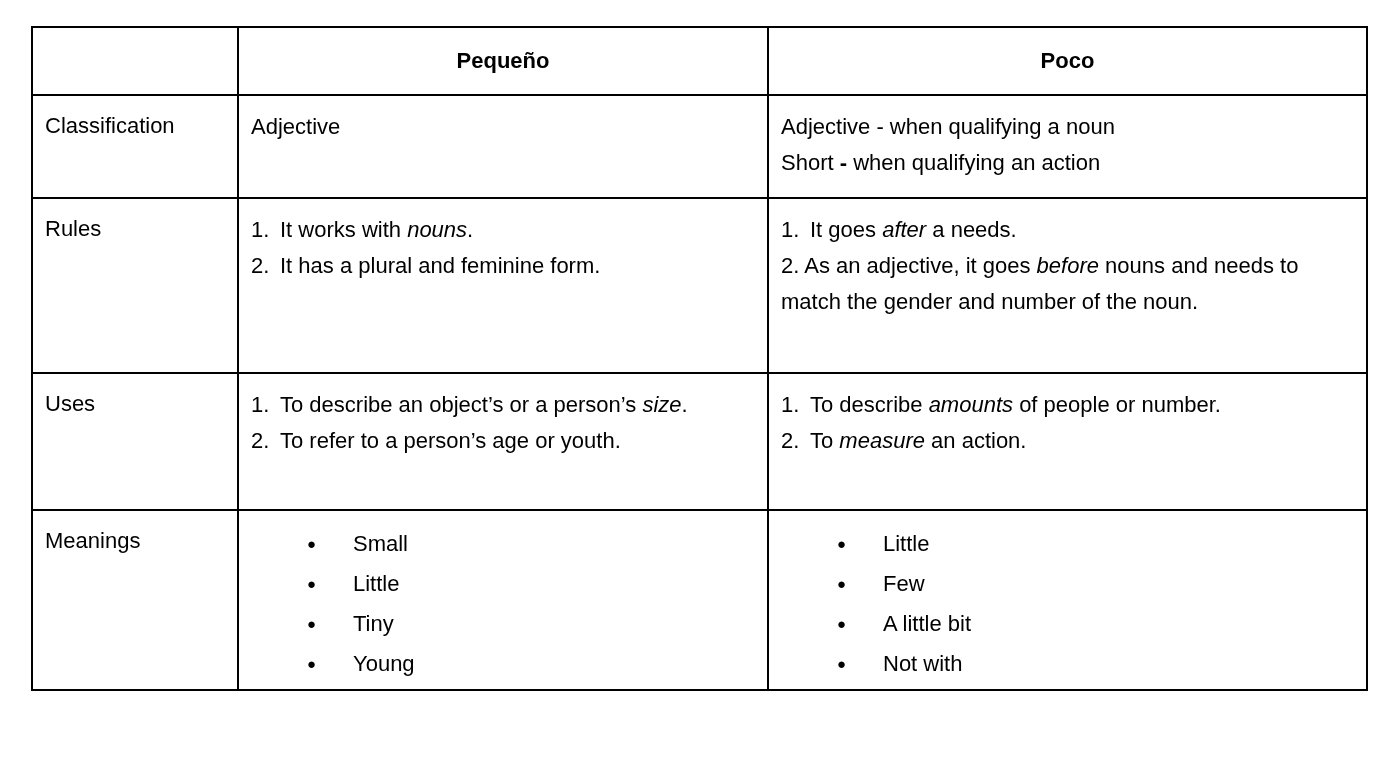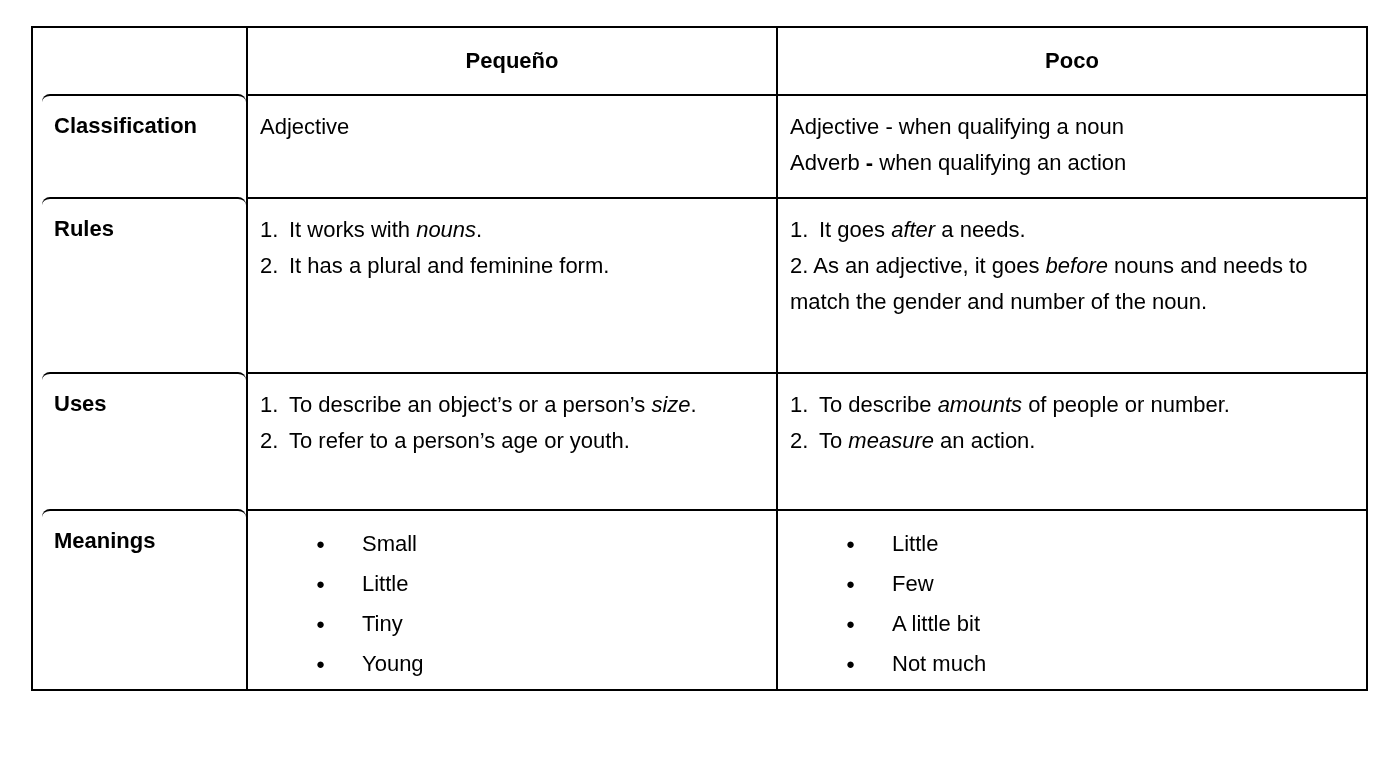--- a/index.html
+++ b/index.html
@@ -20,43 +20,41 @@
     position: absolute;
     left: 31px;
     top: 26px;
     width: 1337px;
     height: 665px;
     box-sizing: border-box;
     border: 2px solid #000000;
     display: grid;
     grid-template-columns: 204px 530px 1fr;
     grid-template-rows: 66px 103px 175px 137px 1fr;
-    padding-left: 9px;
   }
   .cell {
     box-sizing: border-box;
     border-left: 2px solid #000000;
     border-top: 2px solid #000000;
     padding: 13px 14px 10px 12px;
     overflow: hidden;
     font-size: 22px;
   }
   .cell.c0 { border-left: none; }
   .cell.r0 { border-top: none; }
   .hcell {
     display: flex;
     align-items: center;
     justify-content: center;
     font-weight: bold;
     padding: 0 8px;
   }
   .label-cell {
-    font-weight: bold;
+    font-weight: normal;
     padding-top: 17px;
-    border-radius: 8px;
   }
   .line {
     font-size: 22px;
     line-height: 36px;
   }
   .line.num { display: flex; }
   .line.num .marker { flex: 0 0 29px; }
   .line.bullet {
     display: flex;
     padding-left: 56px;
@@ -78,21 +76,21 @@
     <div class="cell c0 r0 hcell"></div>
     <div class="cell c1 r0 hcell">Pequeño</div>
     <div class="cell c2 r0 hcell">Poco</div>
 
     <div class="cell c0 r1 label-cell">Classification</div>
     <div class="cell c1 r1">
         <div class="line p"><span>Adjective</span></div>
       </div>
     <div class="cell c2 r1">
         <div class="line p"><span>Adjective - when qualifying a noun</span></div>
-        <div class="line p"><span>Adverb </span><span class="b">-</span><span> when qualifying an action</span></div>
+        <div class="line p"><span>Short </span><span class="b">-</span><span> when qualifying an action</span></div>
       </div>
 
     <div class="cell c0 r2 label-cell">Rules</div>
     <div class="cell c1 r2">
         <div class="line num">
           <span class="marker">1.</span>
           <span class="body"><span>It works with </span><span class="i">nouns</span><span>.</span></span>
         </div>
         <div class="line num">
           <span class="marker">2.</span>
@@ -160,18 +158,18 @@
         <div class="line bullet">
           <span class="marker">●</span>
           <span class="body"><span>Few</span></span>
         </div>
         <div class="line bullet">
           <span class="marker">●</span>
           <span class="body"><span>A little bit</span></span>
         </div>
         <div class="line bullet">
           <span class="marker">●</span>
-          <span class="body"><span>Not much</span></span>
+          <span class="body"><span>Not with</span></span>
         </div>
       </div>
 
   </div>
 </div>
 
 </body></html>

